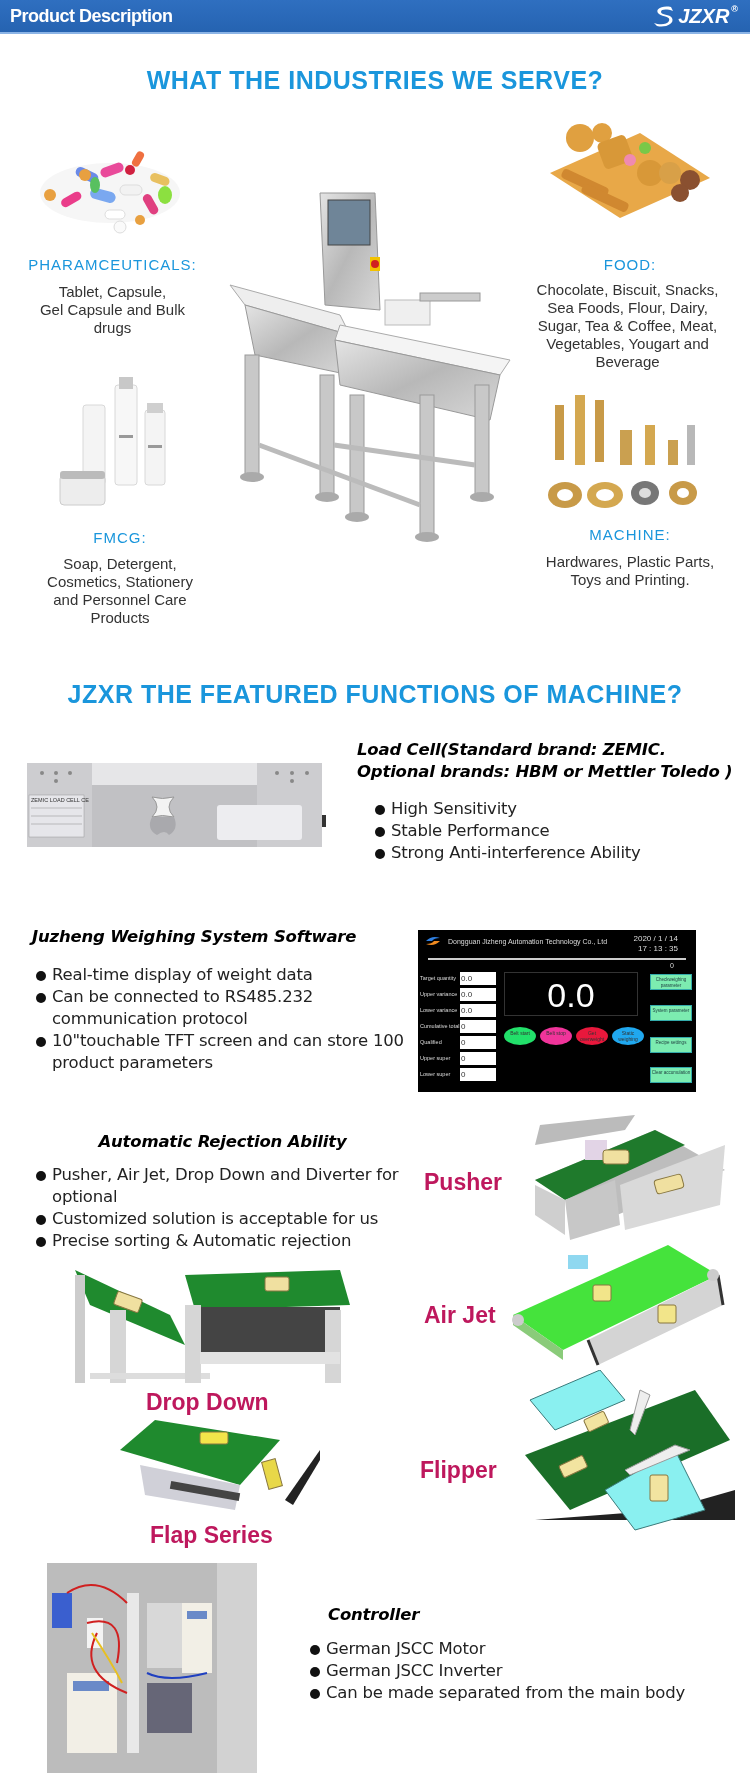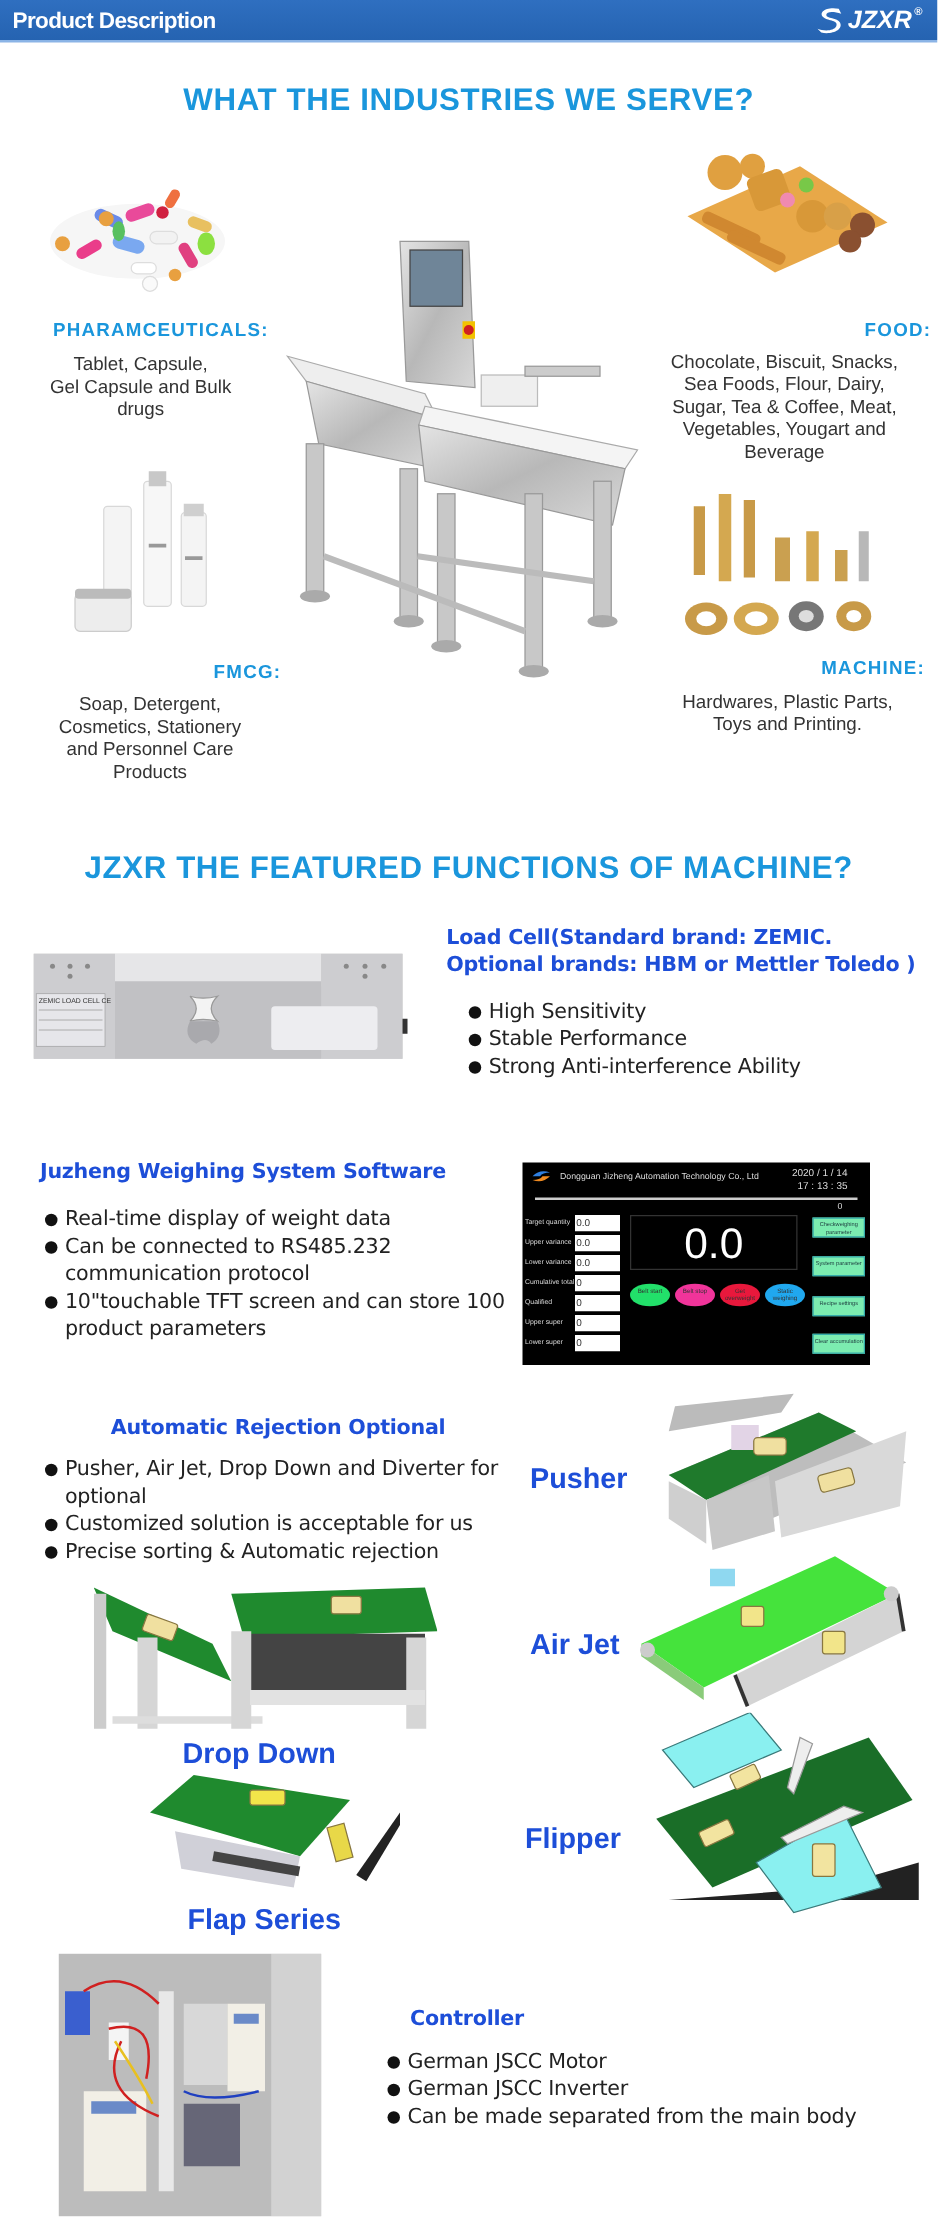--- a/index.html
+++ b/index.html
@@ -9,29 +9,29 @@
 
   
   .header { left: 0; top: 0; width: 750px; height: 34px; background: linear-gradient(#2f6fc0, #2563b1); border-bottom: 2px solid #8bb4e6; }
   .header-title { left: 10px; top: 6px; color: #fff; font-size: 18px; font-weight: bold; letter-spacing: -0.5px; }
   .logo { right: 12px; top: 4px; color: #fff; font-weight: bold; font-style: italic; font-size: 20px; display: flex; align-items: flex-end; }
   .logo-mark { width: 26px; height: 24px; margin-right: 1px; }
   .logo-reg { font-size: 9px; align-self: flex-start; margin-left: 2px; font-style: normal; }
 
   .section-title { left: 0; width: 750px; text-align: center; color: #1a96dc; font-weight: bold; font-size: 25px; letter-spacing: 0.5px; }
 
-  .ind-label { color: #1a96dc; font-weight: bold; font-size: 15px; letter-spacing: 1px; text-align: right; }
+  .ind-label { color: #1a96dc; font-weight: normal; font-size: 15px; letter-spacing: 1px; text-align: center; }
   .ind-text { color: #333; font-size: 15px; text-align: center; line-height: 18px; }
 
-  .feat-head { font-weight: bold; font-size: 16.5px; color: #1d4ed8; line-height: 22px; font-family: "DejaVu Sans", sans-serif; letter-spacing: -0.2px; }
+  .feat-head { font-weight: bold; font-size: 16.5px; color: #000000; line-height: 22px; font-family: "DejaVu Sans", sans-serif; letter-spacing: -0.2px; font-style: italic; }
   .blist { list-style: none; font-size: 16.5px; color: #222; line-height: 22px; font-family: "DejaVu Sans", sans-serif; font-weight: normal; letter-spacing: -0.2px; }
   .blist li { position: relative; padding-left: 18px; }
   .blist li::before { content: ""; position: absolute; left: 2px; top: 7px; width: 10px; height: 10px; border-radius: 50%; background: #111; }
 
-  .rej-label { font-weight: bold; font-size: 23px; color: #1d4ed8; }
+  .rej-label { font-weight: bold; font-size: 23px; color: #be185d; }
 
   
   .img { overflow: hidden; }
 
   
   .screen { left: 418px; top: 930px; width: 278px; height: 162px; background: #000; color: #fff; font-size: 6px; }
   .scr-co { left: 30px; top: 8px; font-size: 7px; color: #ddd; }
   .scr-date { right: 18px; top: 4px; font-size: 8px; color: #ddd; text-align: right; line-height: 10px; }
   .scr-line { left: 10px; top: 28px; width: 258px; height: 2px; background: #ccc; }
   .scr-zero { right: 22px; top: 32px; font-size: 7px; color: #ddd; }
@@ -292,21 +292,21 @@
   <div class="abs scr-btn" style="left:86px;top:97px;background:#22e06a;">Belt start</div>
   <div class="abs scr-btn" style="left:122px;top:97px;background:#f0349a;">Belt stop</div>
   <div class="abs scr-btn" style="left:158px;top:97px;background:#e8183c;">Get overweight</div>
   <div class="abs scr-btn" style="left:194px;top:97px;background:#20a8ef;">Static weighing</div>
   <div class="abs scr-side" style="top:44px;">Checkweighing parameter</div>
   <div class="abs scr-side" style="top:75px;">System parameter</div>
   <div class="abs scr-side" style="top:107px;">Recipe settings</div>
   <div class="abs scr-side" style="top:137px;">Clear accumulation</div>
 </div>
 
-<div class="abs feat-head" style="left:20px;top:1131px;width:405px;text-align:center;">Automatic Rejection Optional</div>
+<div class="abs feat-head" style="left:20px;top:1131px;width:405px;text-align:center;">Automatic Rejection Ability</div>
 <ul class="abs blist" style="left:34px;top:1164px;width:385px;">
   <li>Pusher, Air Jet, Drop Down and Diverter for optional</li>
   <li>Customized solution is acceptable for us</li>
   <li>Precise sorting &amp;  Automatic rejection</li>
 </ul>
 
 <div class="abs rej-label" style="left:424px;top:1169px;">Pusher</div>
 <div class="abs img" style="left:525px;top:1105px;width:205px;height:140px;">
   <svg width="205" height="140" viewBox="0 0 205 140">
     <polygon points="10,40 100,25 110,10 15,20" fill="#bbb"></polygon>

